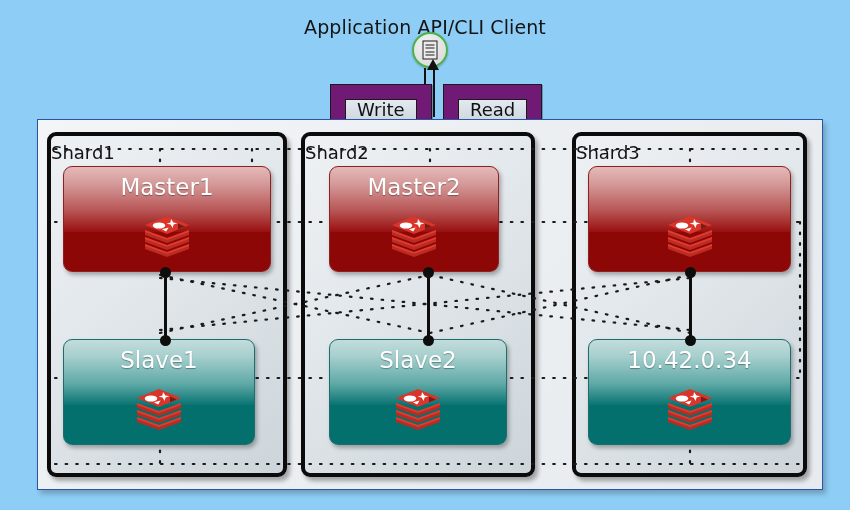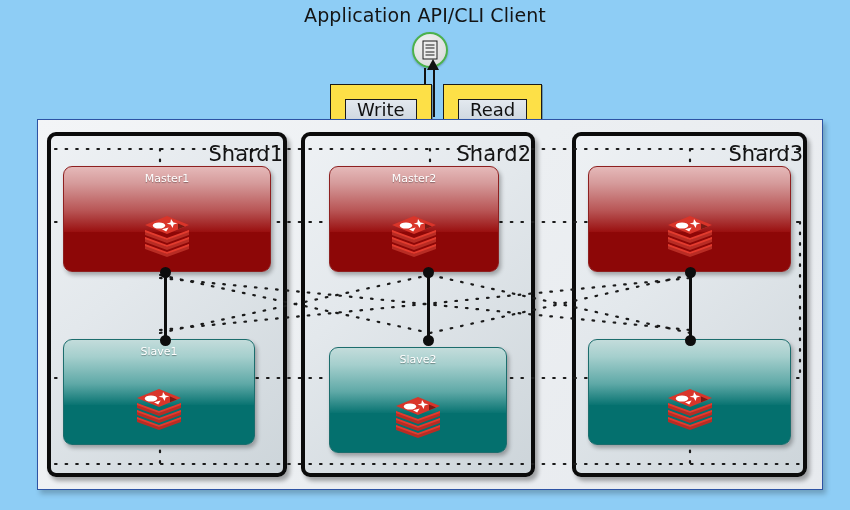--- a/index.html
+++ b/index.html
@@ -16,21 +16,21 @@
   }
   #stage {
     position: absolute;
     left: 0; top: 0;
     width: 850px; height: 510px;
   }
   .abs { position: absolute; }
 
   
   #client-title {
-    left: 0; top: 4px; width: 850px;
+    left: 0; top: 16px; width: 850px;
     text-align: center;
     font-size: 19px;
     color: #141414;
     letter-spacing: 0.1px;
   }
 
   
   #client-node {
     left: 412px; top: 32px;
     width: 36px; height: 36px;
@@ -56,21 +56,21 @@
   }
   #client-doc-icon i {
     display: block;
     height: 1.2px;
     background: #1d1d1d;
   }
 
   
   .opbox {
     border: 1.5px solid #1a1a1a;
-    background: #fde047;
+    background: #701a75;
     padding: 14px;
     box-shadow: 1px 1px 0 rgba(0,0,0,0.28);
   }
   .opbox > span {
     display: block;
     border: 1.5px solid #1a1a1a;
     background: linear-gradient(#e3e9ef, #ccd5de);
     padding: 1px 11px 3px 11px;
     font-size: 18px;
     color: #111;
@@ -115,22 +115,22 @@
     box-sizing: border-box;
     box-shadow: 3px 4px 4px rgba(0,0,0,0.32);
   }
   #shard-1 { left: 47px;  width: 240px; }
   #shard-2 { left: 301px; width: 234px; }
   #shard-3 { left: 572px; width: 235px; }
 
   .shard-label {
     position: absolute;
     left: 0; top: 6px; width: 100%;
-    text-align: right;
-    font-size: 21px;
+    text-align: left;
+    font-size: 18px;
     color: #141414;
     z-index: 6;
   }
 
   
   .node {
     position: absolute;
     border-radius: 9px;
     box-sizing: border-box;
     z-index: 5;
@@ -149,21 +149,21 @@
   }
   .slave {
     border: 1px solid #1c6d6d;
     background: linear-gradient(#c3dcdb 0%, #a5cfcd 16%, #5fa9a7 42%, #0b7573 62%, #04706e 63%, #04706e 100%);
   }
   .node-text {
     position: absolute;
     left: 0; top: 5px; width: 100%;
     text-align: center;
     color: #ffffff;
-    font-size: 11px;
+    font-size: 23px;
     line-height: 1.35;
     text-shadow: 0 1px 1px rgba(0,0,0,0.35);
     pointer-events: none;
   }
   .node-title, .node-ip { display: block; }
 
   
   .redis-logo {
     position: absolute;
     left: 50%;
@@ -322,21 +322,21 @@
             <path d="M37 10.5 L44 13.6 L37 16.2 Z" fill="#7b1b15"></path>
           </g>
         </svg>
       </div>
     </div>
 
     <div class="abs dot" style="left:118px; top:131px;"></div>
     <div class="abs replink" style="left:122px; top:136px; height:72px;"></div>
     <div class="abs dot" style="left:118px; top:199px;"></div>
 
-    <div class="node slave s-pos" style="left:24px; right:24px;margin-top:8px;">
+    <div class="node slave s-pos" style="left:24px; right:24px;">
       <div class="node-inner">
         <div class="node-text">
           <span class="node-title">Slave2</span>
         </div>
         <svg class="redis-logo" viewBox="0 0 52 44">
           <g>
             <path d="M4 31 L26 41 L48 31 L48 36 L26 44 L4 36 Z" fill="#b82c24"></path>
             <path d="M4 31 L26 39 L48 31 L48 33 L26 41 L4 33 Z" fill="#e23b2e"></path>
             <path d="M4 24 L26 34 L48 24 L48 29 L26 37 L4 29 Z" fill="#b82c24"></path>
             <path d="M4 24 L26 32 L48 24 L48 26 L26 34 L4 26 Z" fill="#e23b2e"></path>
@@ -376,20 +376,21 @@
       </div>
     </div>
 
     <div class="abs dot" style="left:109px; top:131px;"></div>
     <div class="abs replink" style="left:113px; top:136px; height:72px;"></div>
     <div class="abs dot" style="left:109px; top:199px;"></div>
 
     <div class="node slave s-pos" style="left:12px; right:12px;">
       <div class="node-inner">
         <div class="node-text">
+          <span class="node-ip">10.42.0.34</span>
         </div>
         <svg class="redis-logo" viewBox="0 0 52 44">
           <g>
             <path d="M4 31 L26 41 L48 31 L48 36 L26 44 L4 36 Z" fill="#b82c24"></path>
             <path d="M4 31 L26 39 L48 31 L48 33 L26 41 L4 33 Z" fill="#e23b2e"></path>
             <path d="M4 24 L26 34 L48 24 L48 29 L26 37 L4 29 Z" fill="#b82c24"></path>
             <path d="M4 24 L26 32 L48 24 L48 26 L26 34 L4 26 Z" fill="#e23b2e"></path>
             <path d="M4 17 L26 27 L48 17 L48 22 L26 30 L4 22 Z" fill="#b82c24"></path>
             <path d="M4 17 L26 25 L48 17 L48 19 L26 27 L4 19 Z" fill="#e23b2e"></path>
             <path d="M26 3 L48 12 L26 21 L4 12 Z" fill="#d9352a"></path>

